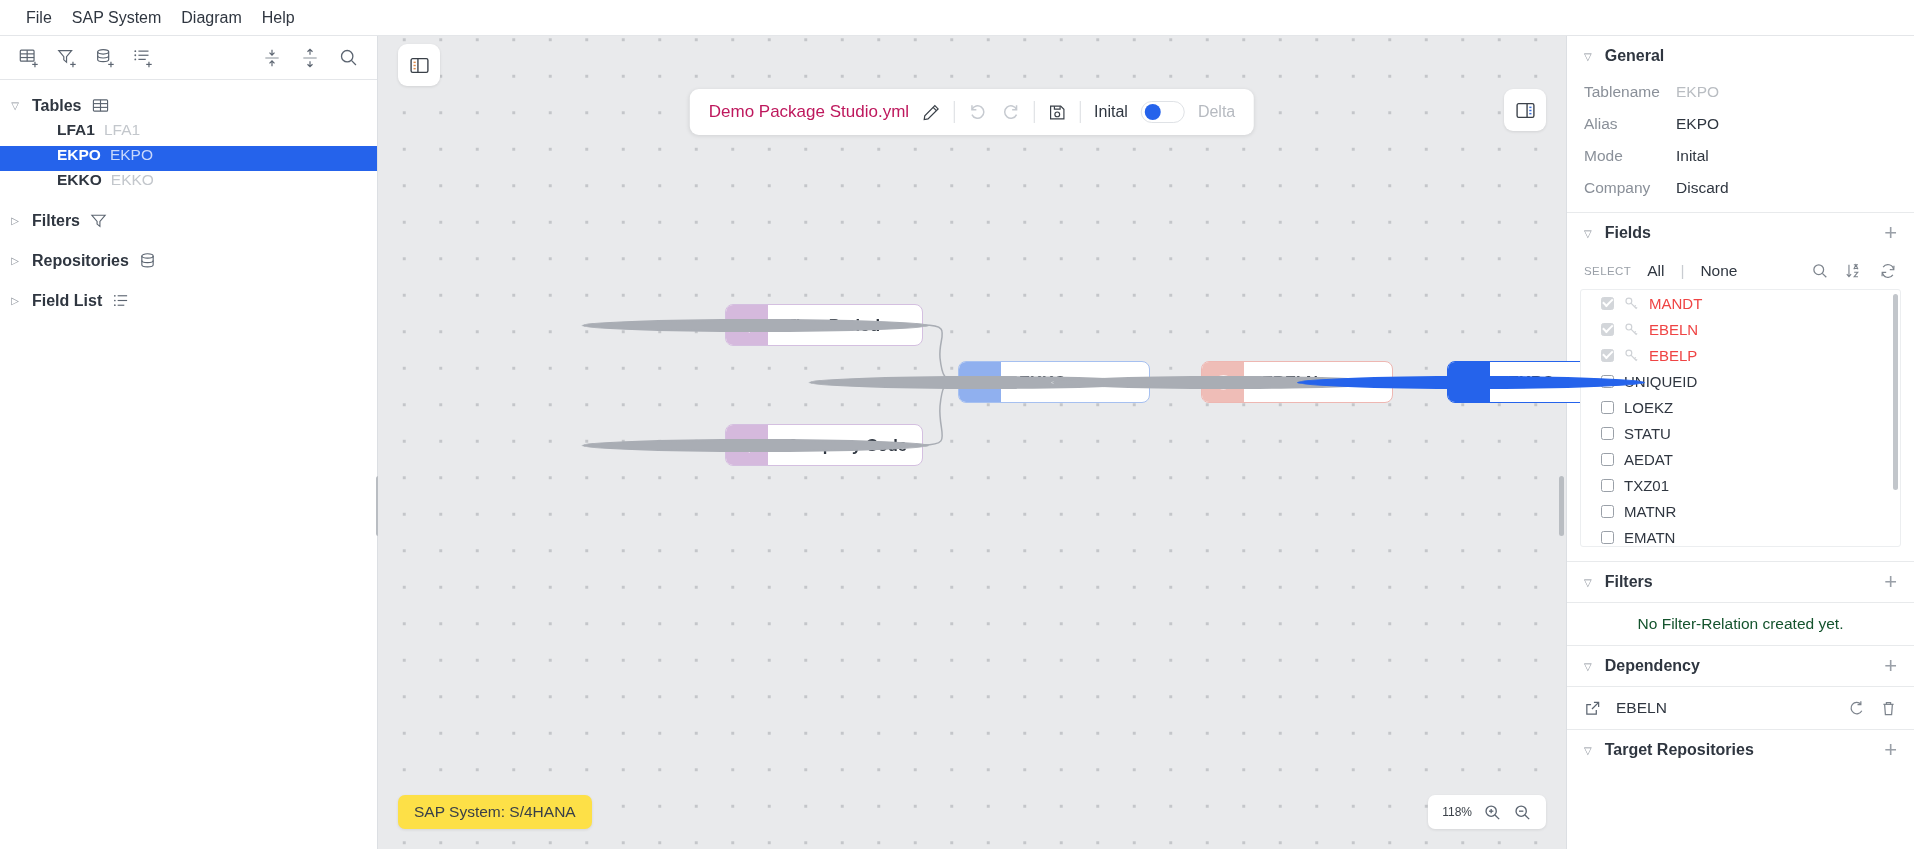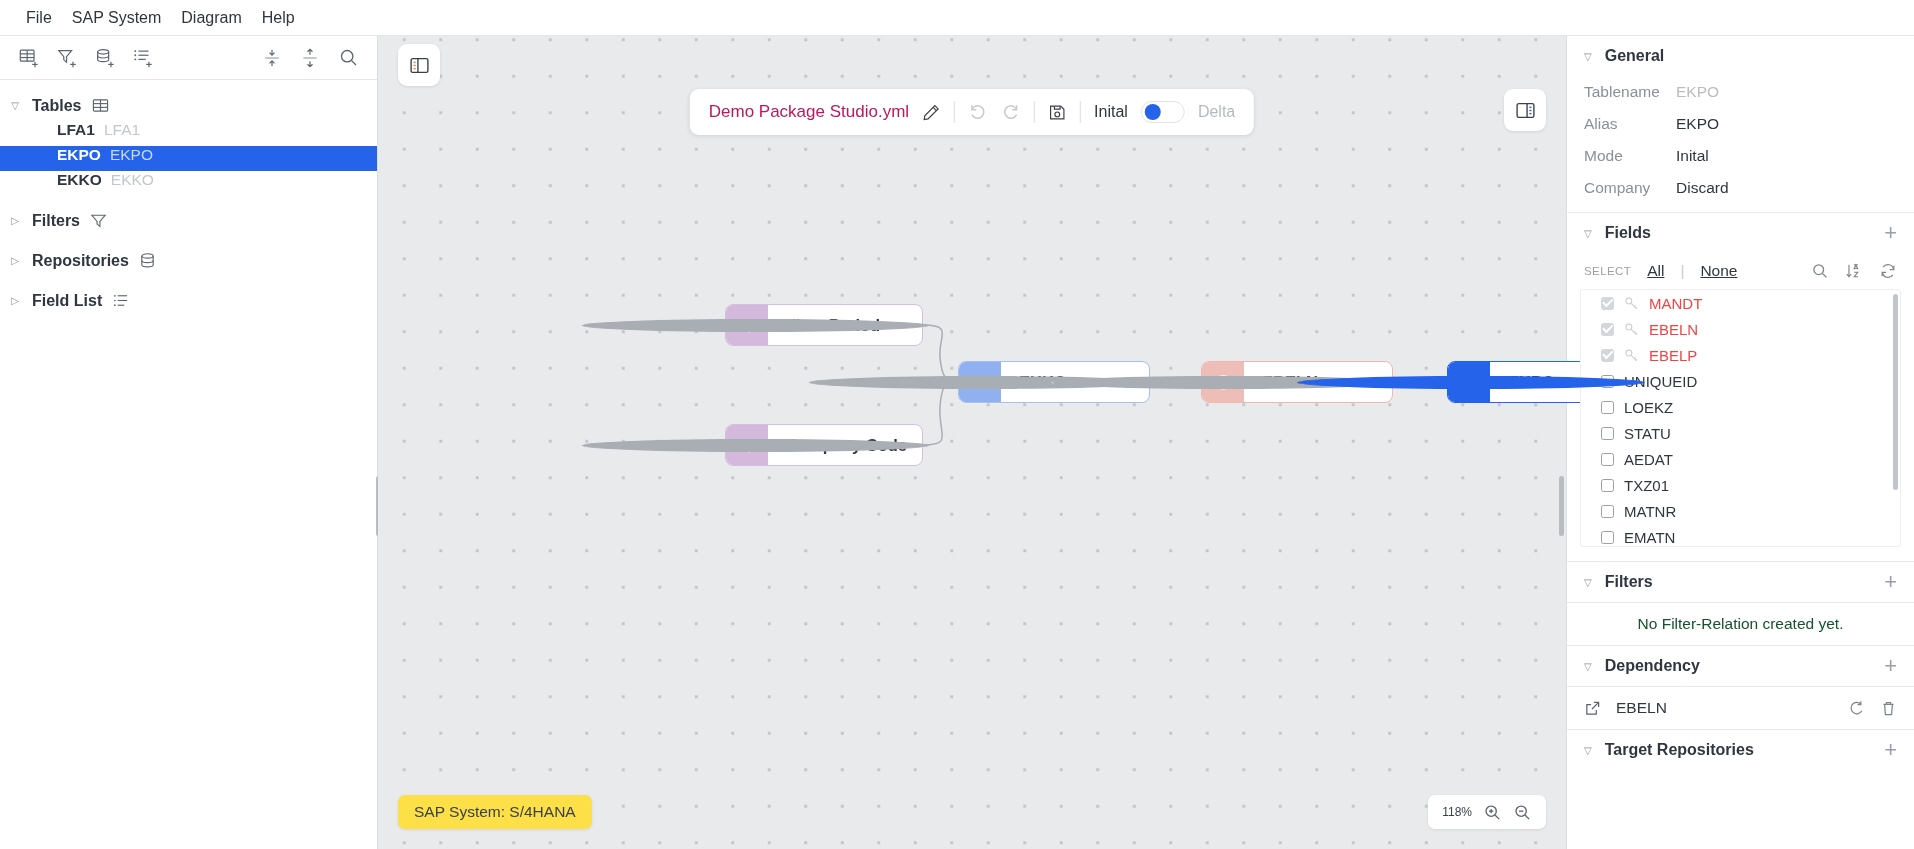--- a/index.html
+++ b/index.html
@@ -180,21 +180,21 @@
 
   .kv { display:flex; align-items:center; height:32px; padding:0 17px; font-size:15.5px; }
   .kv .k { width:92px; flex:0 0 92px; color:#8a9099; }
   .kv .v { color:#2f3640; }
   .kv .v.dim { color:#b9bdc2; }
 
   .select-row {
     display:flex; align-items:center; height:36px; padding:0 17px; gap:16px; font-size:15.5px;
   }
   .select-row .lbl { font-size:11.5px; letter-spacing:.4px; color:#9aa0a8; }
-  .select-row .act { color:#2f3640; cursor:pointer;text-decoration:underline; }
+  .select-row .act { color:#2f3640; cursor:pointer; }
   .select-row .sep { color:#c9ccd1; }
   .select-row .sp { flex:1 1 auto; }
   .select-row .ricon { color:#7c838c; cursor:pointer; display:flex; align-items:center; }
 
   .fieldlist {
     position:relative; margin:0 13px; border:1px solid #eceef0; border-radius:3px;
     height:258px; overflow:hidden; background:#fff;
   }
   .fieldrow {
     display:flex; align-items:center; gap:10px; height:26px; padding-left:20px;

